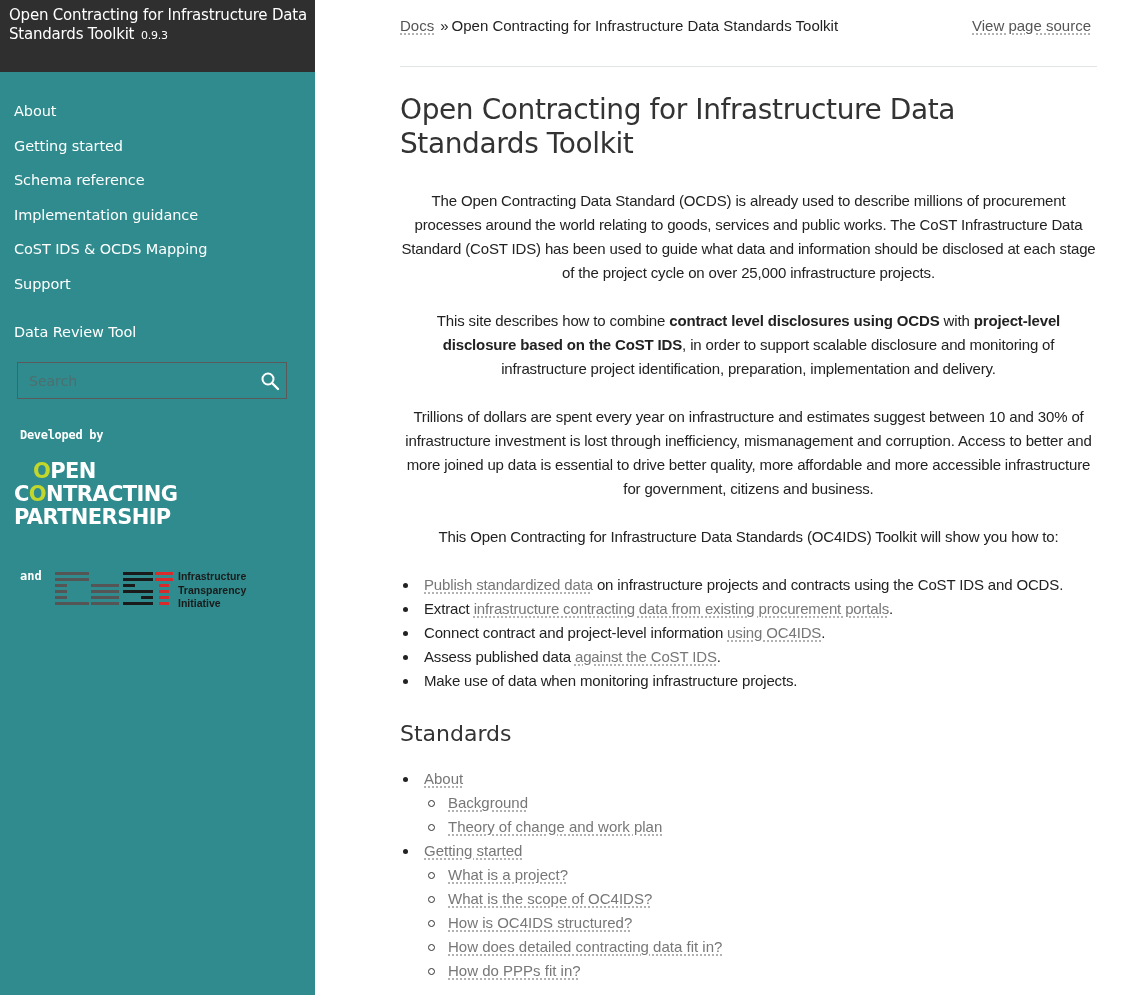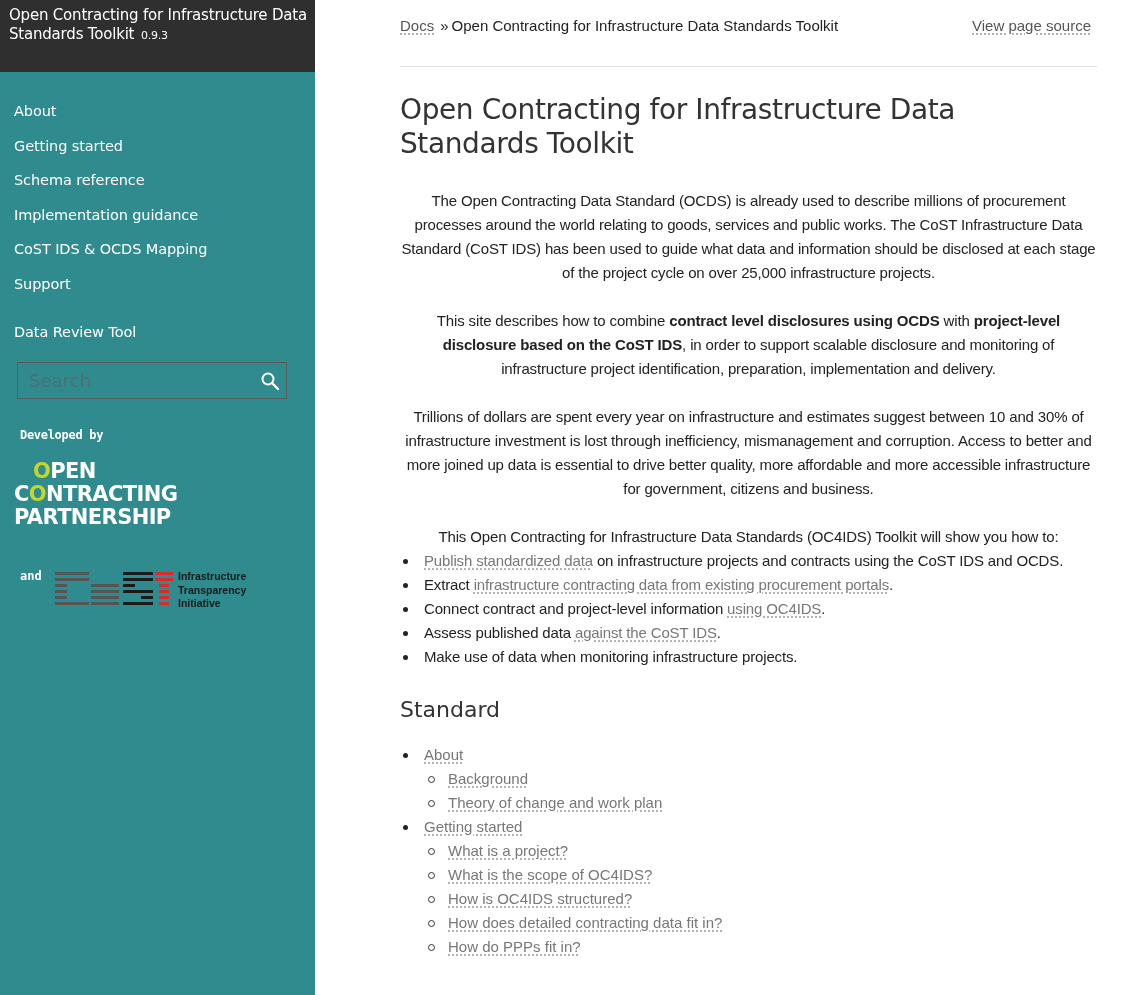--- a/index.html
+++ b/index.html
@@ -25,21 +25,21 @@
     font-size: 14.5px; line-height: 34.5px; padding-left: 14px; text-decoration: none;
     letter-spacing: -0.1px;
   }
   .nav-gap { height: 14px; }
   .search-wrap {
     position: absolute; left: 17px; top: 362px; width: 270px; height: 37px;
     border: 1px solid #5a5a5a; background: #2f8b8d;
   }
   .search-input {
     width: 230px; height: 35px; border: none; background: transparent;
-    padding-left: 11px; font-family: "DejaVu Sans", sans-serif; font-size: 18px; color: #fef9c3;
+    padding-left: 11px; font-family: "DejaVu Sans", sans-serif; font-size: 14px; color: #fef9c3;
     outline: none;
   }
   .search-input::placeholder { color: #4e6f70; }
   .search-icon { position: absolute; right: 6px; top: 8px; width: 20px; height: 20px; }
 
   .developed-by {
     position: absolute; left: 20px; top: 428px; color: #fff;
     font-family: "DejaVu Sans Mono", monospace; font-size: 12px; font-weight: bold; letter-spacing: -0.3px;
   }
   .ocp-logo {
@@ -76,21 +76,21 @@
     margin-top: 26px; font-family: "DejaVu Sans", sans-serif; font-weight: normal;
     font-size: 28px; line-height: 34px; color: #333; letter-spacing: -0.4px;
   }
   p.body {
     margin-top: 26px; font-family: "Liberation Sans", sans-serif; font-size: 15px;
     line-height: 24px; color: #222; letter-spacing: -0.15px; text-align: center;
   }
   p.body + p.body { margin-top: 24px; }
   .first-p { margin-top: 28px !important; }
   b { font-weight: bold; }
-  ul.bullets { list-style: none; }
+  ul.bullets { margin-top: 24px; list-style: none; }
   ul.bullets li {
     position: relative; padding-left: 24px; font-size: 15px; line-height: 24px; color: #222;
     letter-spacing: -0.15px;
   }
   ul.bullets li::before {
     content: ""; position: absolute; left: 3px; top: 10px; width: 5px; height: 5px;
     background: #222; border-radius: 50%;
   }
   a.dl { color: #777; text-decoration: underline dotted #999; text-underline-offset: 3px; }
   h2 {
@@ -205,21 +205,21 @@
   <p class="body">This Open Contracting for Infrastructure Data Standards (OC4IDS) Toolkit will show you how to:</p>
 
   <ul class="bullets">
     <li><a class="dl">Publish standardized data</a><span> on infrastructure projects and contracts using the CoST IDS and OCDS.</span></li>
     <li><span>Extract </span><a class="dl">infrastructure contracting data from existing procurement portals</a><span>.</span></li>
     <li><span>Connect contract and project-level information </span><a class="dl">using OC4IDS</a><span>.</span></li>
     <li><span>Assess published data </span><a class="dl">against the CoST IDS</a><span>.</span></li>
     <li><span>Make use of data when monitoring infrastructure projects.</span></li>
   </ul>
 
-  <h2>Standard</h2>
+  <h2>Standards</h2>
 
   <ul class="toc">
     <li>
       <a class="dl">About</a>
       <ul>
         <li><a class="dl">Background</a></li>
         <li><a class="dl">Theory of change and work plan</a></li>
       </ul>
     </li>
     <li>

